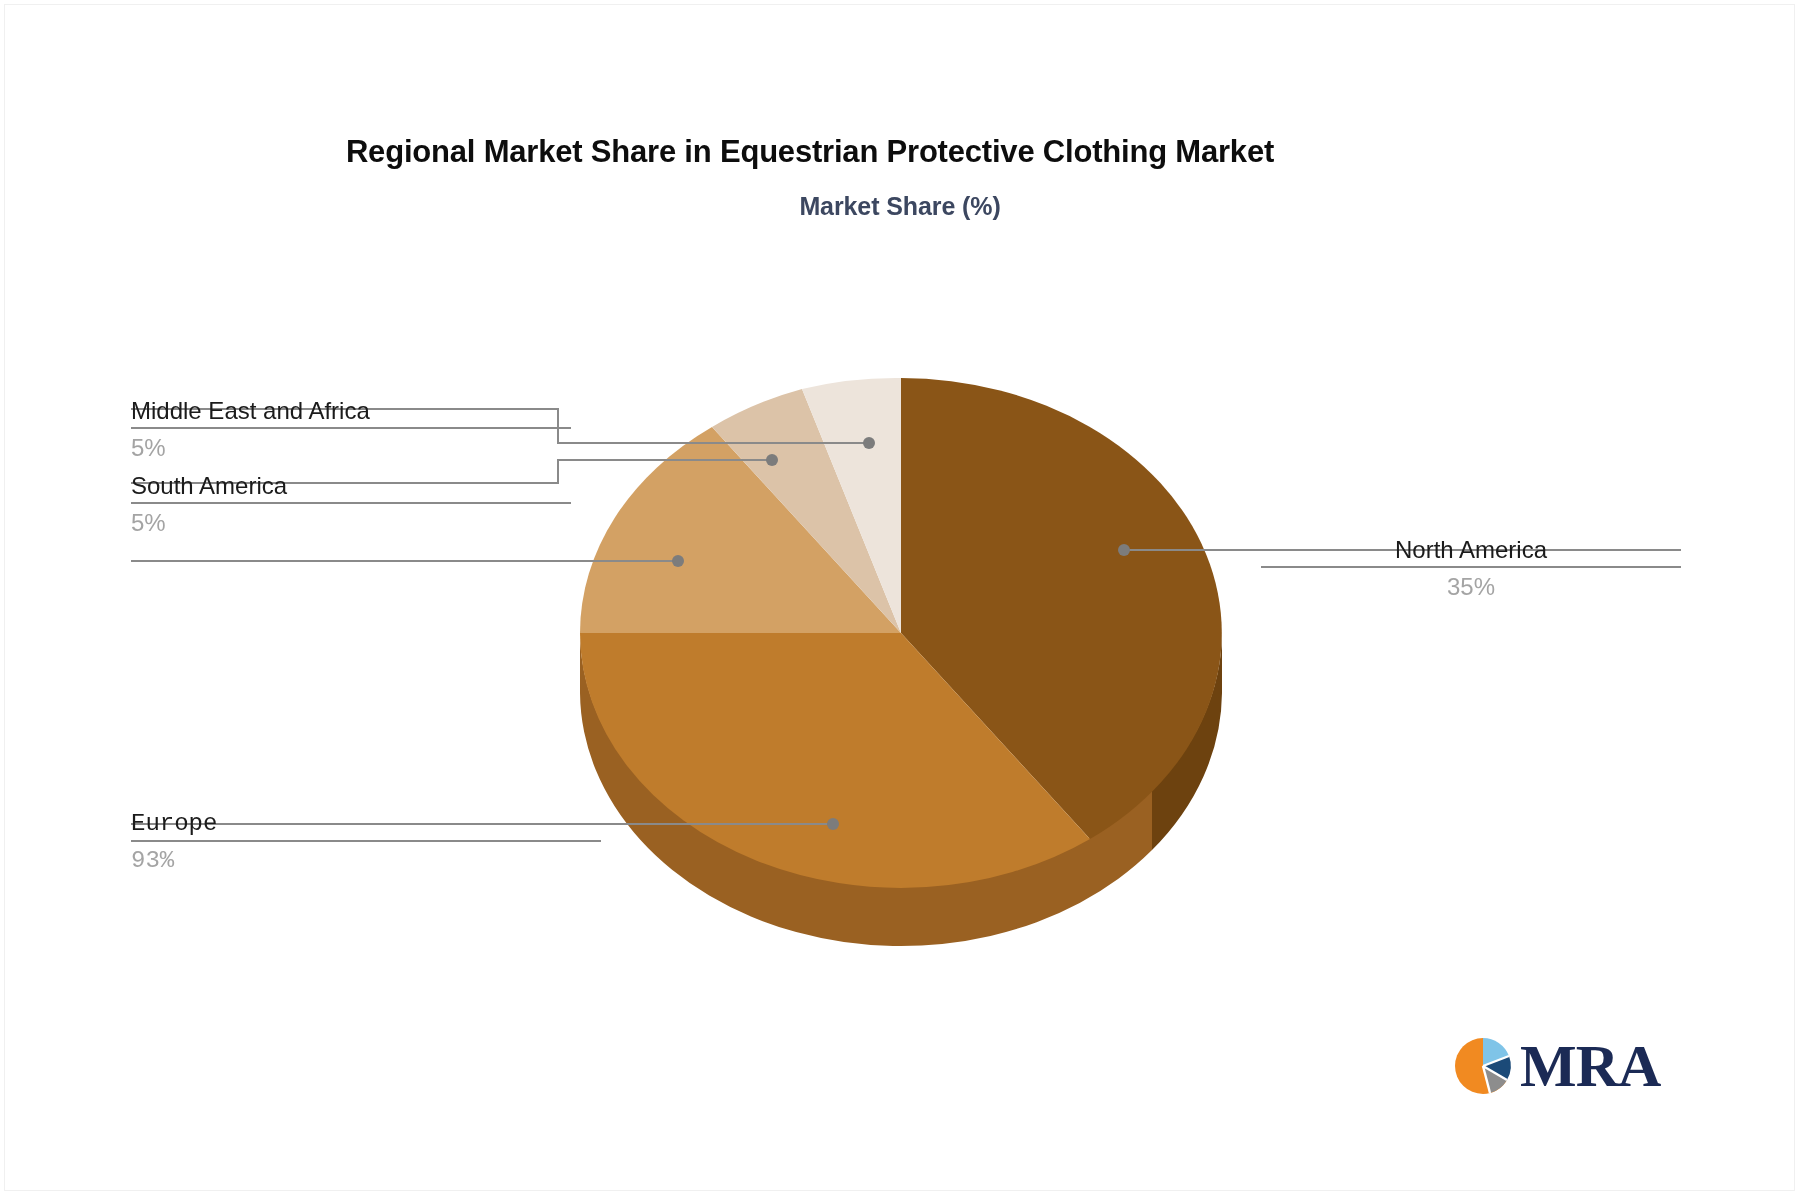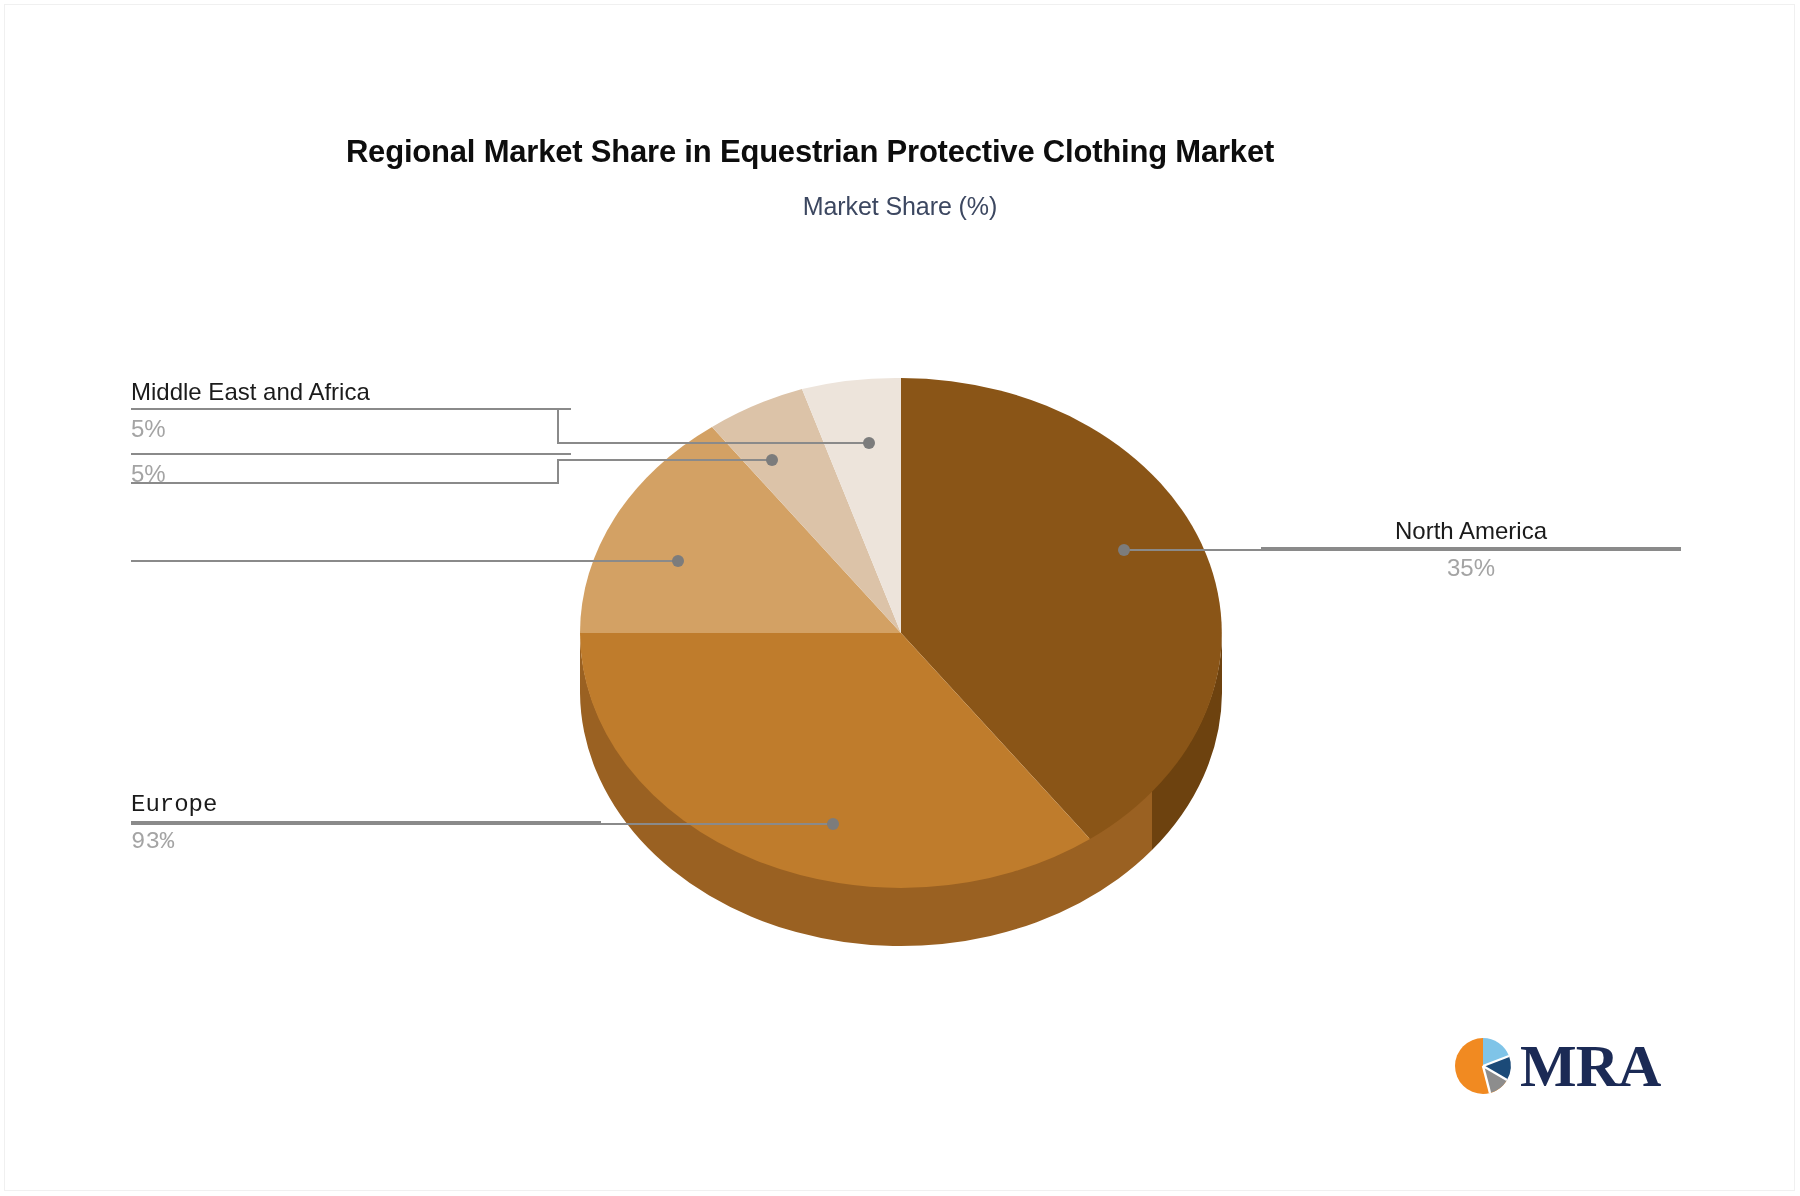--- a/index.html
+++ b/index.html
@@ -40,34 +40,35 @@
     color: #0d0d0d;
     letter-spacing: -0.2px;
   }
   #chart-subtitle {
     position: absolute;
     left: 0;
     top: 192px;
     width: 1800px;
     text-align: center;
     font-size: 25px;
-    font-weight: normal;
+    font-weight: bold;
     color: #3c4760;
     letter-spacing: -0.1px;
   }
   #pie-area {
     position: absolute;
     left: 0;
     top: 0;
     width: 1800px;
     height: 1196px;
   }
   .callout {
     position: absolute;
     width: 400px;
+    margin-top: 19px;
   }
   .callout-label {
     font-size: 24px;
     color: #1b1b1b;
     line-height: 30px;
     white-space: nowrap;
   }
   .callout-rule {
     height: 0;
     border-top: 2px solid #8a8a8a;
@@ -155,20 +156,21 @@
     </g>
   </svg>
 
   <div class="callout left" style="left:131px; top:377px; width:440px;">
     <div class="callout-label">Middle East and Africa</div>
     <div class="callout-rule"></div>
     <div class="callout-value">5%</div>
   </div>
 
   <div class="callout left" style="left:131px; top:452px; width:440px;">
+    <div class="callout-label">South America</div>
     <div class="callout-rule"></div>
     <div class="callout-value">5%</div>
   </div>
 
 
   <div class="callout left" style="left:131px; top:790px; width:470px;font-family:Liberation Mono, monospace;">
     <div class="callout-label">Europe</div>
     <div class="callout-rule"></div>
     <div class="callout-value">93%</div>
   </div>

